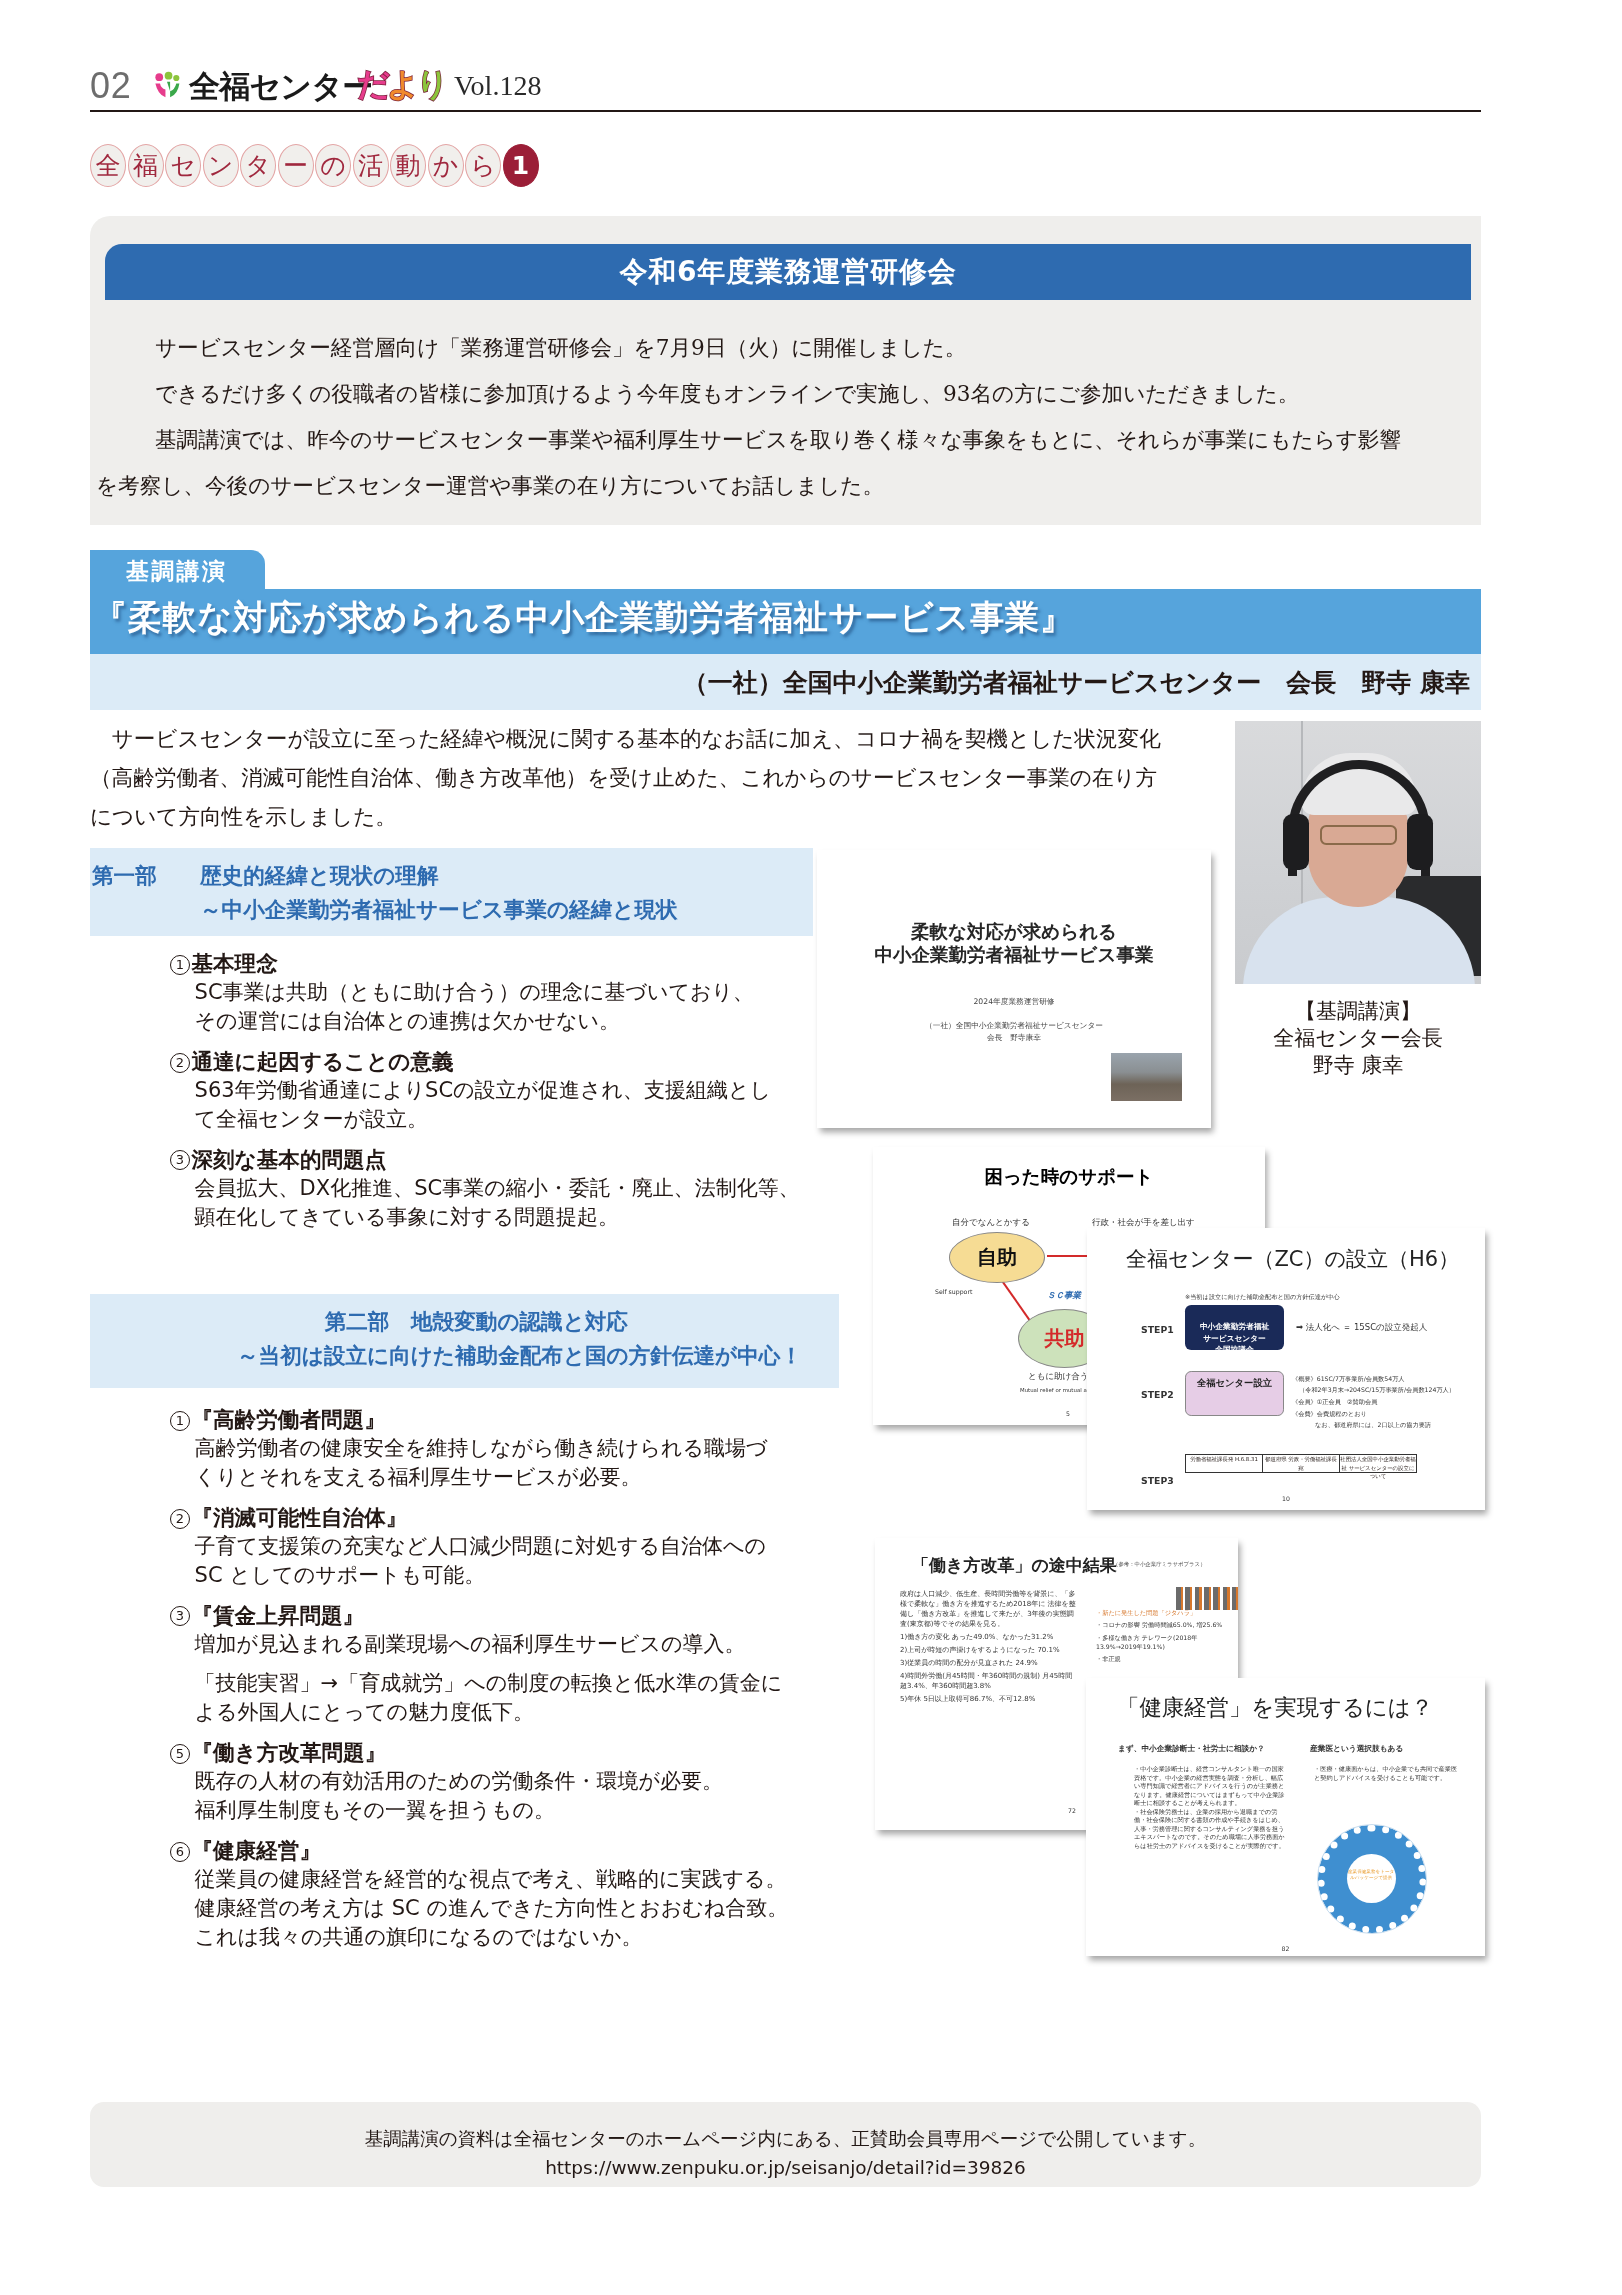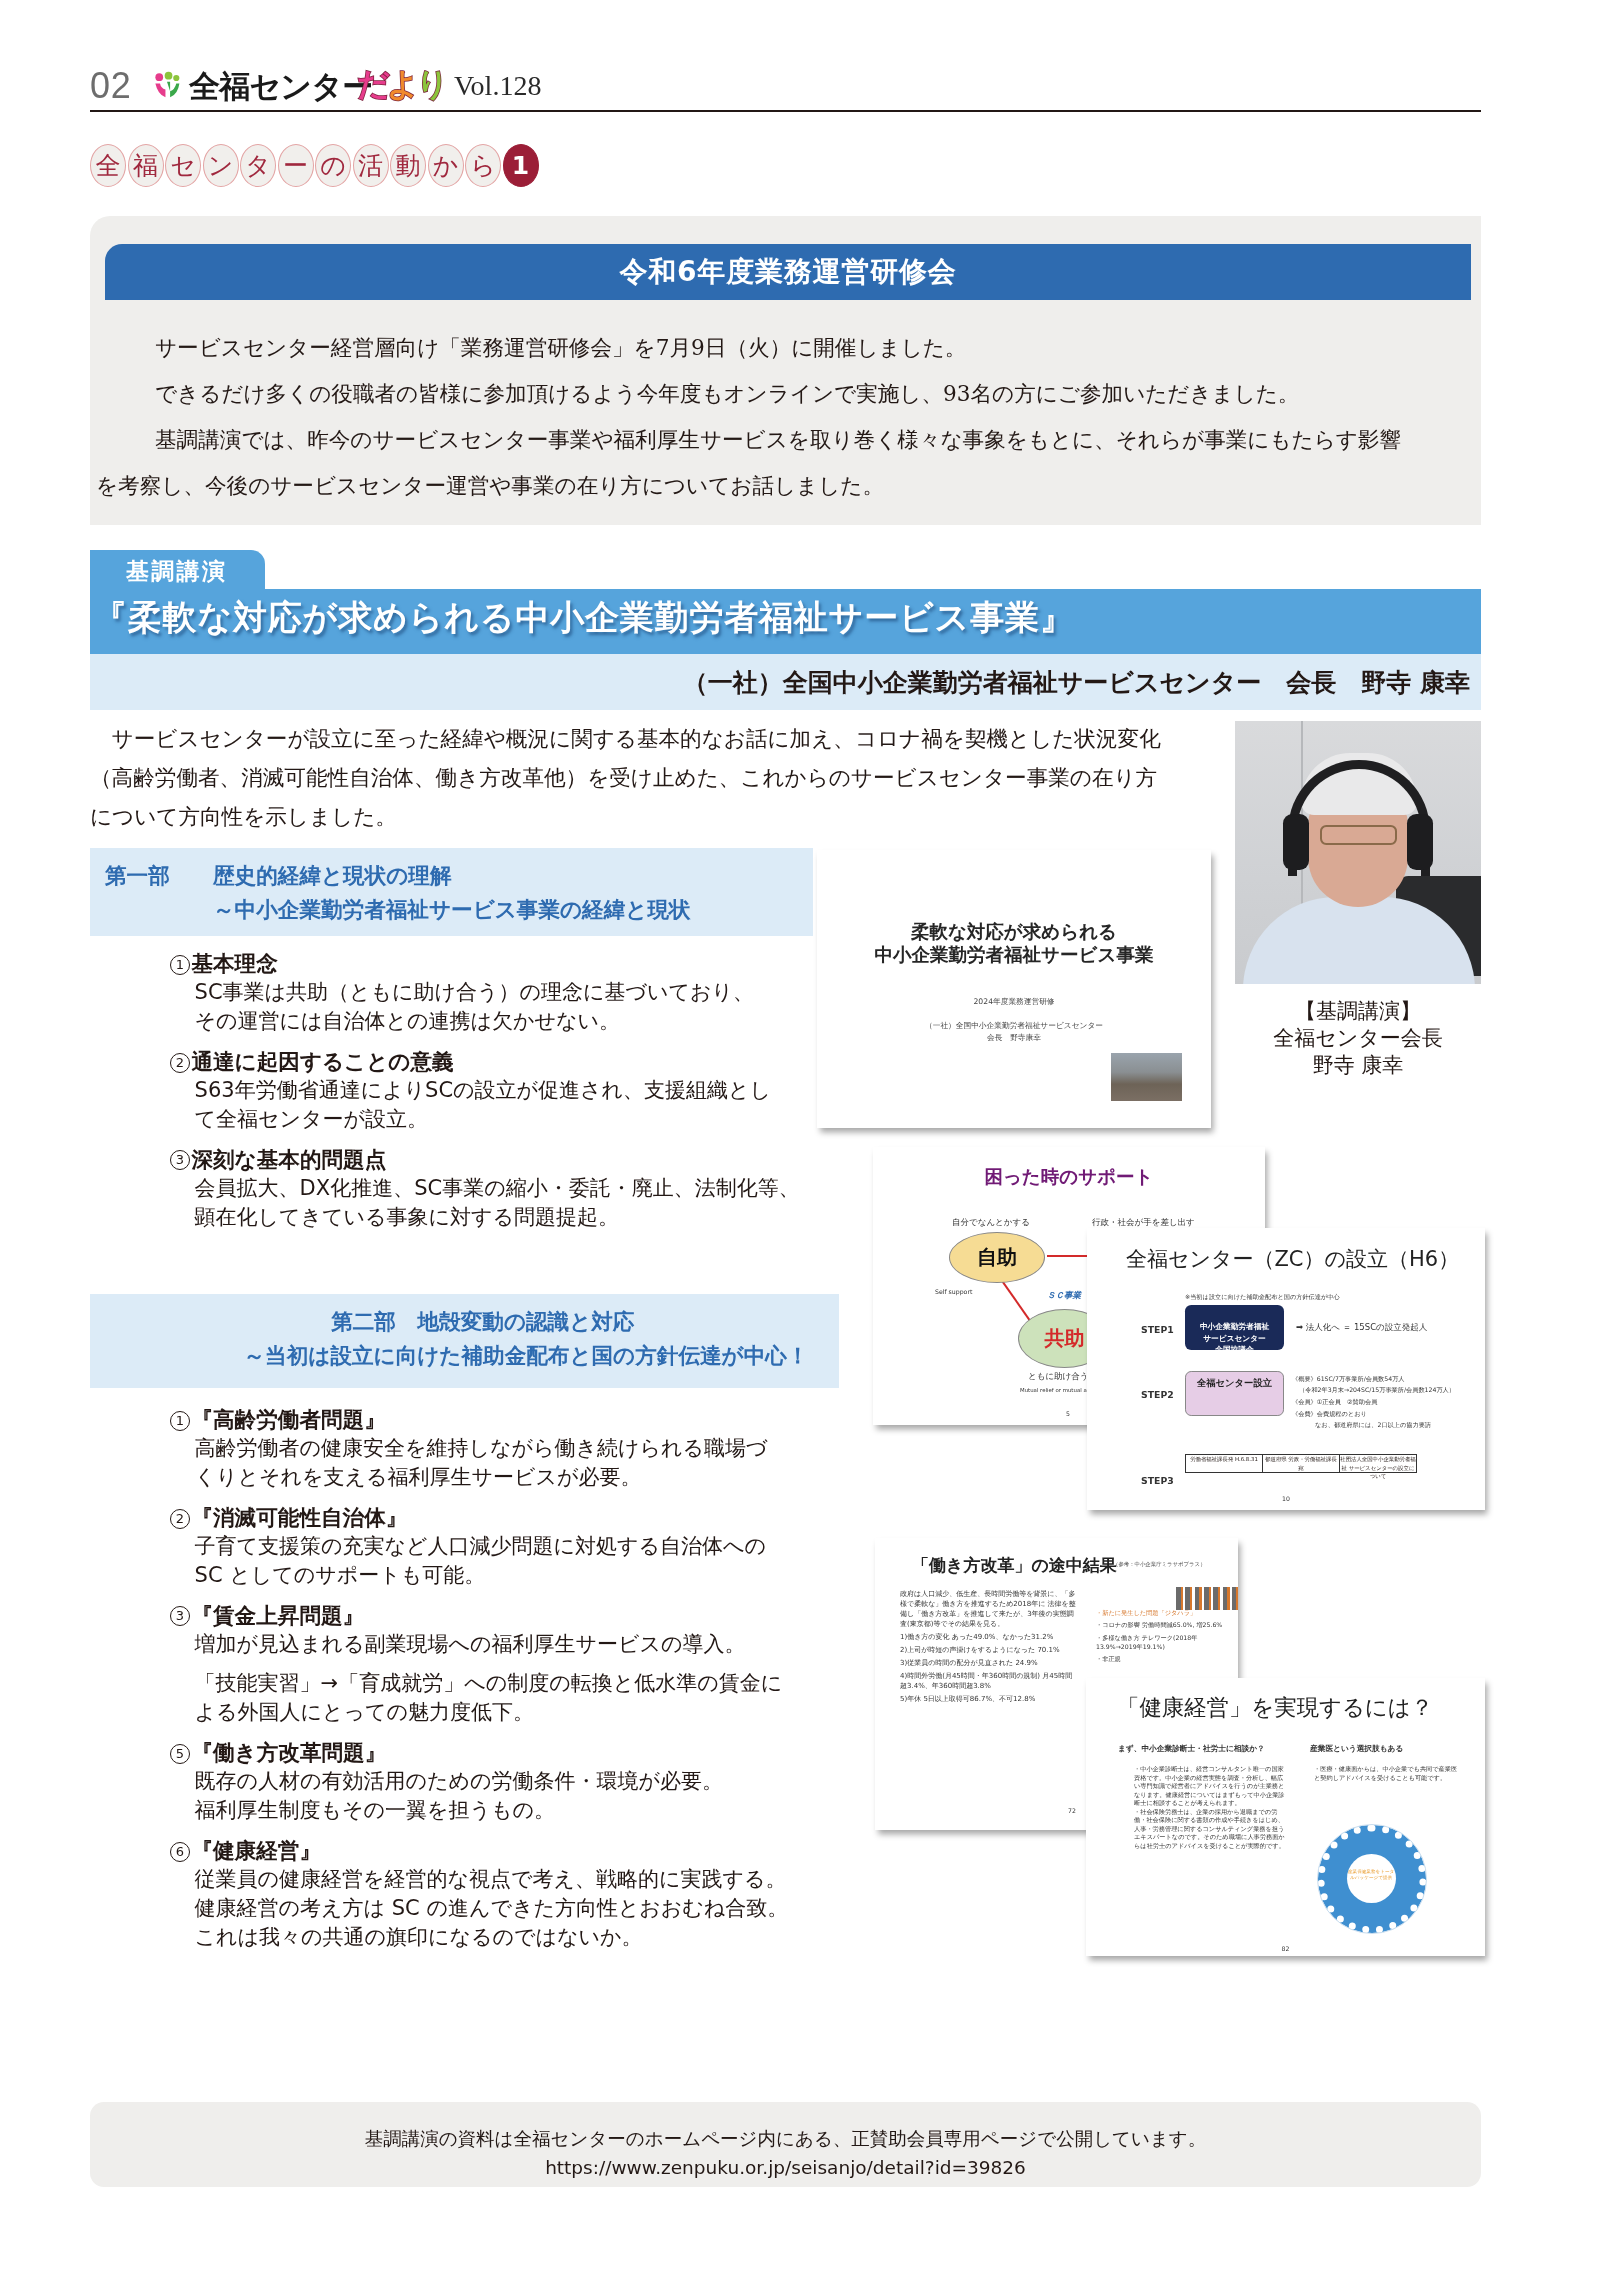--- a/index.html
+++ b/index.html
@@ -45,21 +45,21 @@
   .photo .chair { position: absolute; right: 0; top: 155px; width: 85px; height: 100px; background: #2a2b2d; border-radius: 12.4px 0 0 0; }
   .photo .shirt { position: absolute; left: 7.7px; top: 176px; width: 232px; height: 108px; background: #d8e2ee; border-radius: 93px 93px 0 0; }
   .photo .face { position: absolute; left: 73px; top: 62px; width: 100px; height: 124px; background: #d9a994; border-radius: 46px 46px 54px 54px; }
   .photo .hair { position: absolute; left: 66px; top: 32px; width: 116px; height: 62px; background: #e9e9ea; border-radius: 58px 58px 15.5px 15.5px; }
   .photo .headset { position: absolute; left: 53px; top: 39px; width: 142px; height: 116px; border: 9.3px solid #1f1f21; border-bottom: none; border-radius: 71px 71px 0 0; }
   .photo .ear { position: absolute; top: 93px; width: 26px; height: 56px; background: #1d1d1f; border-radius: 9.3px; }
   .photo .glasses { position: absolute; left: 85px; top: 104px; width: 77px; height: 20px; border: 2.3px solid #8a6a4a; border-radius: 6.2px; }
   .photo-caption { left: 1235px; top: 998px; width: 246px; text-align: center; font-size: 21px; line-height: 27px; color: #231815; }
 
   
-  .part-box { left: 90px; width: 723px; background: #dcebf7; padding-left: 15px; color: #2e6bb0; font-weight: bold; font-size: 21.6px; }
+  .part-box { left: 90px; width: 723px; background: #dcebf7; padding-left: 2px; color: #2e6bb0; font-weight: bold; font-size: 21.6px; }
   .part1 { top: 848px; height: 88px; }
   .part2 { top: 1294px; height: 94px; width: 749px; text-align: center; }
   .part-line1 { padding-top: 10.8px; line-height: 34px; white-space: nowrap; }
   .part-line2 { padding-left: 108px; line-height: 34px; white-space: nowrap; }
   .part-label { display: inline-block; width: 108px; }
 
   .items { left: 173px; width: 664px; }
   .item { margin-bottom: 10.8px; }
   .item-head { font-size: 21.6px; font-weight: bold; line-height: 29px; white-space: nowrap; margin-left: -3.1px; }
   .item-num { display: inline-block; width: 20px; height: 20px; border: 1.2px solid #231815; border-radius: 50%; font-size: 13px; font-weight: normal; text-align: center; line-height: 18px; vertical-align: 2.3px; margin-right: 1.5px; }
@@ -70,21 +70,21 @@
   
   .slide { background: #ffffff; box-shadow: 3.1px 4.6px 6.2px rgba(0,0,0,0.35); overflow: hidden; }
   .s1 { left: 817px; top: 850px; width: 394px; height: 278px; }
   .s1 .t { position: absolute; left: 0; width: 100%; text-align: center; }
   .s1 .title { top: 70px; font-size: 18.5px; font-weight: bold; line-height: 23px; color: #262626; }
   .s1 .sub1 { top: 147px; font-size: 7.7px; color: #444; }
   .s1 .sub2 { top: 170px; font-size: 7.7px; color: #444; line-height: 11.6px; }
   .s1 .img { position: absolute; left: 294px; top: 203px; width: 71px; height: 48px; background: linear-gradient(180deg, #9aa4ad 0%, #8a8f92 40%, #6d6357 65%, #7b6f64 100%); }
 
   .s2 { left: 873px; top: 1147px; width: 392px; height: 278px; }
-  .s2 .title { position: absolute; left: 0; width: 100%; top: 17px; text-align: center; font-size: 18.5px; font-weight: bold; color: #701a75; }
+  .s2 .title { position: absolute; left: 0; width: 100%; top: 17px; text-align: center; font-size: 18.5px; font-weight: bold; color: #000000; }
   .s2 .lbl { position: absolute; font-size: 8.5px; color: #333; }
   .s2 .ell { position: absolute; border-radius: 50%; border: 0.8px solid #888; display: flex; align-items: center; justify-content: center; font-size: 20px; font-weight: bold; }
   .s2 .line { position: absolute; height: 2.3px; background: #d32a2a; transform-origin: left center; }
 
   .s3 { left: 1087px; top: 1228px; width: 398px; height: 282px; }
   .s3 .title { position: absolute; left: 39px; top: 17px; font-size: 21px; color: #222; white-space: nowrap; }
   .s3 .step { position: absolute; left: 54px; font-size: 9.3px; font-weight: bold; color: #333; }
   .s3 .box1 { position: absolute; left: 98px; top: 77px; width: 99px; height: 45px; background: #1a2a58; border-radius: 6.2px; color: #fff; font-size: 7.7px; text-align: center; line-height: 11.6px; padding-top: 16px; font-weight: bold; }
   .s3 .box2 { position: absolute; left: 98px; top: 143px; width: 99px; height: 45px; background: #e6cde6; border: 0.8px solid #888; border-radius: 6.2px; color: #222; font-size: 9.3px; text-align: center; padding-top: 5px; font-weight: bold; }
   .s3 .note { position: absolute; font-size: 6.2px; color: #333; white-space: nowrap; }

